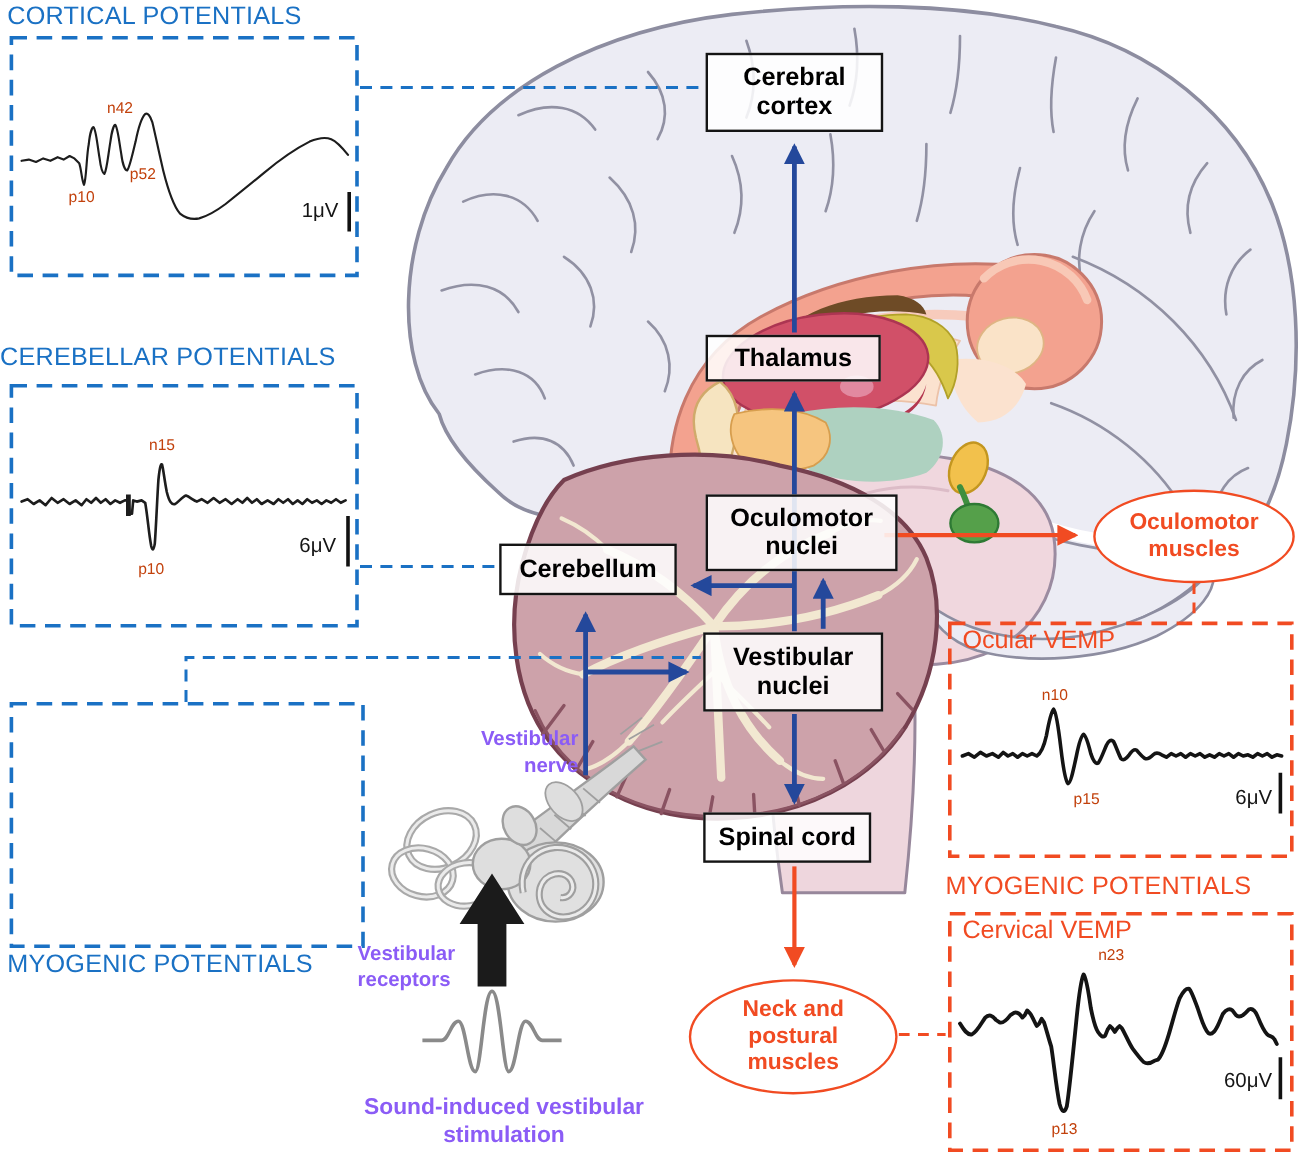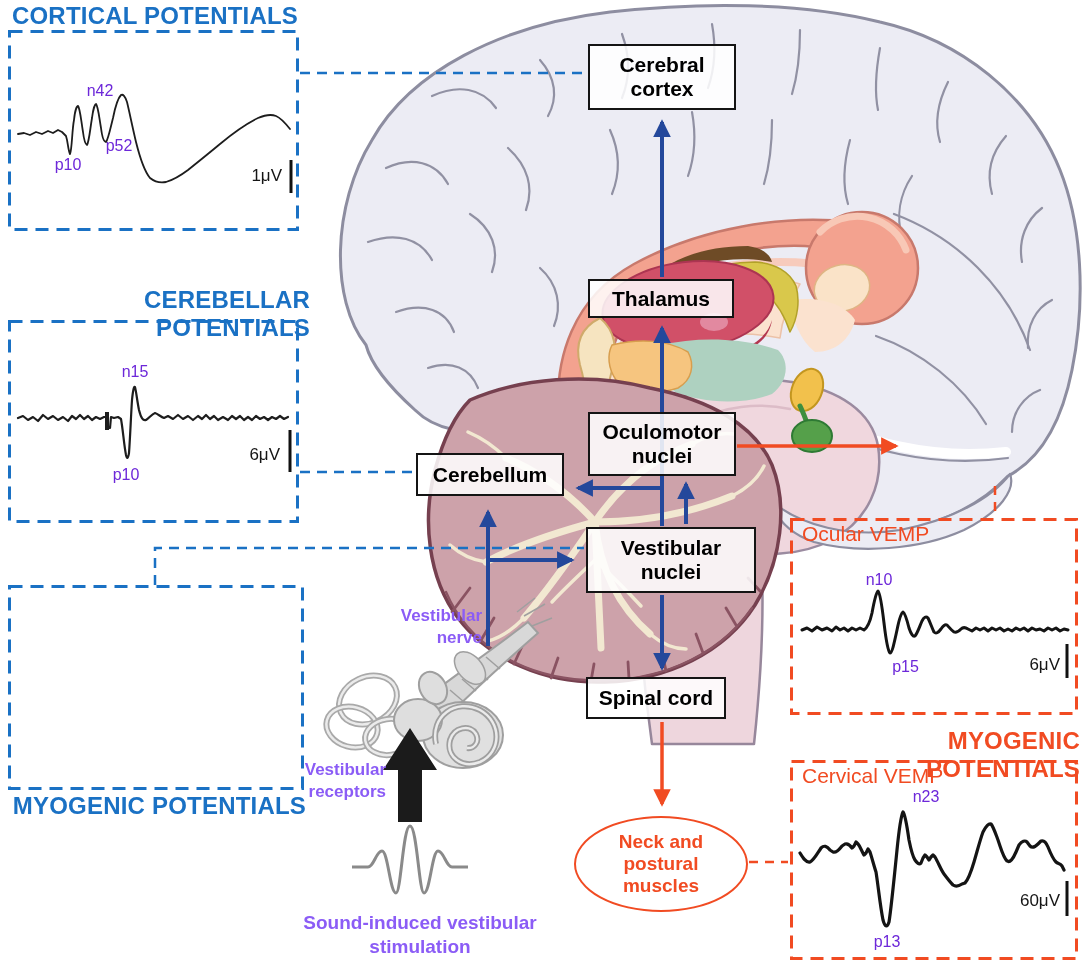--- a/index.html
+++ b/index.html
@@ -1,24 +1,24 @@
 <!DOCTYPE html>
 <html><head>
 <meta charset="utf-8">
 <style>
   html,body{margin:0;padding:0;background:#fff;}
   .canvas{position:relative;width:1084px;height:967px;background:#ffffff;
           font-family:"Liberation Sans",sans-serif;overflow:hidden;}
   .canvas > svg.base{position:absolute;left:0;top:0;z-index:1;}
   .panel{position:absolute;z-index:2;box-sizing:border-box;}
   .wave{position:absolute;left:0;top:0;}
-  .peak{position:absolute;transform:translateX(-50%);font-size:16px;color:#6d28d9;white-space:nowrap;z-index:4;}
+  .peak{position:absolute;transform:translateX(-50%);font-size:13px;color:#c2410c;white-space:nowrap;z-index:4;}
   .star{position:absolute;font-size:16px;color:#111;z-index:4;}
   .scale{position:absolute;font-size:17px;color:#151515;white-space:nowrap;z-index:4;}
-  .ptitle{position:absolute;z-index:3;font-weight:bold;font-size:24px;text-align:right;letter-spacing:.2px;}
+  .ptitle{position:absolute;z-index:3;font-weight:normal;font-size:21px;text-align:left;letter-spacing:.2px;}
   .ptitle.blue{color:#1a71c4;}
   .ptitle.orange{color:#f14b22;}
   .plabel{position:absolute;font-size:21px;color:#f14b22;z-index:3;}
   .node-box{position:absolute;z-index:3;display:flex;align-items:center;justify-content:center;
             text-align:center;background:rgba(255,255,255,.86);border:2.5px solid #141414;
             font-weight:bold;font-size:21px;line-height:1.12;color:#000;box-sizing:border-box;padding:2px;}
   .ellipse-node{position:absolute;z-index:3;display:flex;align-items:center;justify-content:center;
             text-align:center;background:#ffffff;border:2.5px solid #f14b22;border-radius:50%;
             color:#f14b22;font-weight:bold;font-size:19px;line-height:1.16;box-sizing:border-box;}
   .ellipse-node span{display:block;margin:0 auto;}
@@ -289,26 +289,29 @@
       <line x1="277" y1="121" x2="277" y2="156" stroke="#111" stroke-width="3"></line>
     </svg>
     <span class="plabel" style="left:12px;top:4px;">Cervical VEMP</span>
     <span class="peak" style="left:130px;top:28px;padding-left:12px;">n23</span>
     <span class="peak" style="left:97px;top:173px;">p13</span>
     <span class="scale" style="right:18px;top:131px;">60μV</span>
   </div>
 
   <div class="node-box" style="left:588px;top:44px;width:148px;height:66px;">Cerebral cortex</div>
   <div class="node-box" style="left:588px;top:279px;width:146px;height:39px;">Thalamus</div>
-  <div class="node-box" style="left:588px;top:412px;width:148px;height:64px;">Oculomotor nuclei</div>
+  <div class="node-box" style="left:588px;top:412px;width:160px;height:64px;">Oculomotor nuclei</div>
   <div class="node-box" style="left:416px;top:453px;width:148px;height:43px;">Cerebellum</div>
-  <div class="node-box" style="left:586px;top:527px;width:170px;height:66px;">Vestibular nuclei</div>
+  <div class="node-box" style="left:586px;top:527px;width:150px;height:66px;">Vestibular nuclei</div>
   <div class="node-box" style="left:586px;top:677px;width:140px;height:42px;">Spinal cord</div>
 
+  <div class="ellipse-node" style="left:911px;top:408px;width:168px;height:78px;">
+    <span style="width:118px;">Oculomotor muscles</span>
+  </div>
   <div class="ellipse-node" style="left:574px;top:816px;width:174px;height:96px;">
     <span style="width:92px;">Neck and postural muscles</span>
   </div>
 
   <div class="annot" style="left:380px;top:605px;width:102px;font-size:17px;line-height:1.3;text-align:right;">Vestibular nerve</div>
-  <div class="annot" style="left:298px;top:759px;width:88px;font-size:17px;line-height:1.3;text-align:right;">Vestibular receptors</div>
+  <div class="annot" style="left:298px;top:784px;width:88px;font-size:17px;line-height:1.3;text-align:left;">Vestibular receptors</div>
   <div class="annot" style="left:303px;top:911px;width:234px;font-size:19px;line-height:1.25;text-align:center;">Sound-induced vestibular stimulation</div>
 
 </div>
 
 </body></html>

